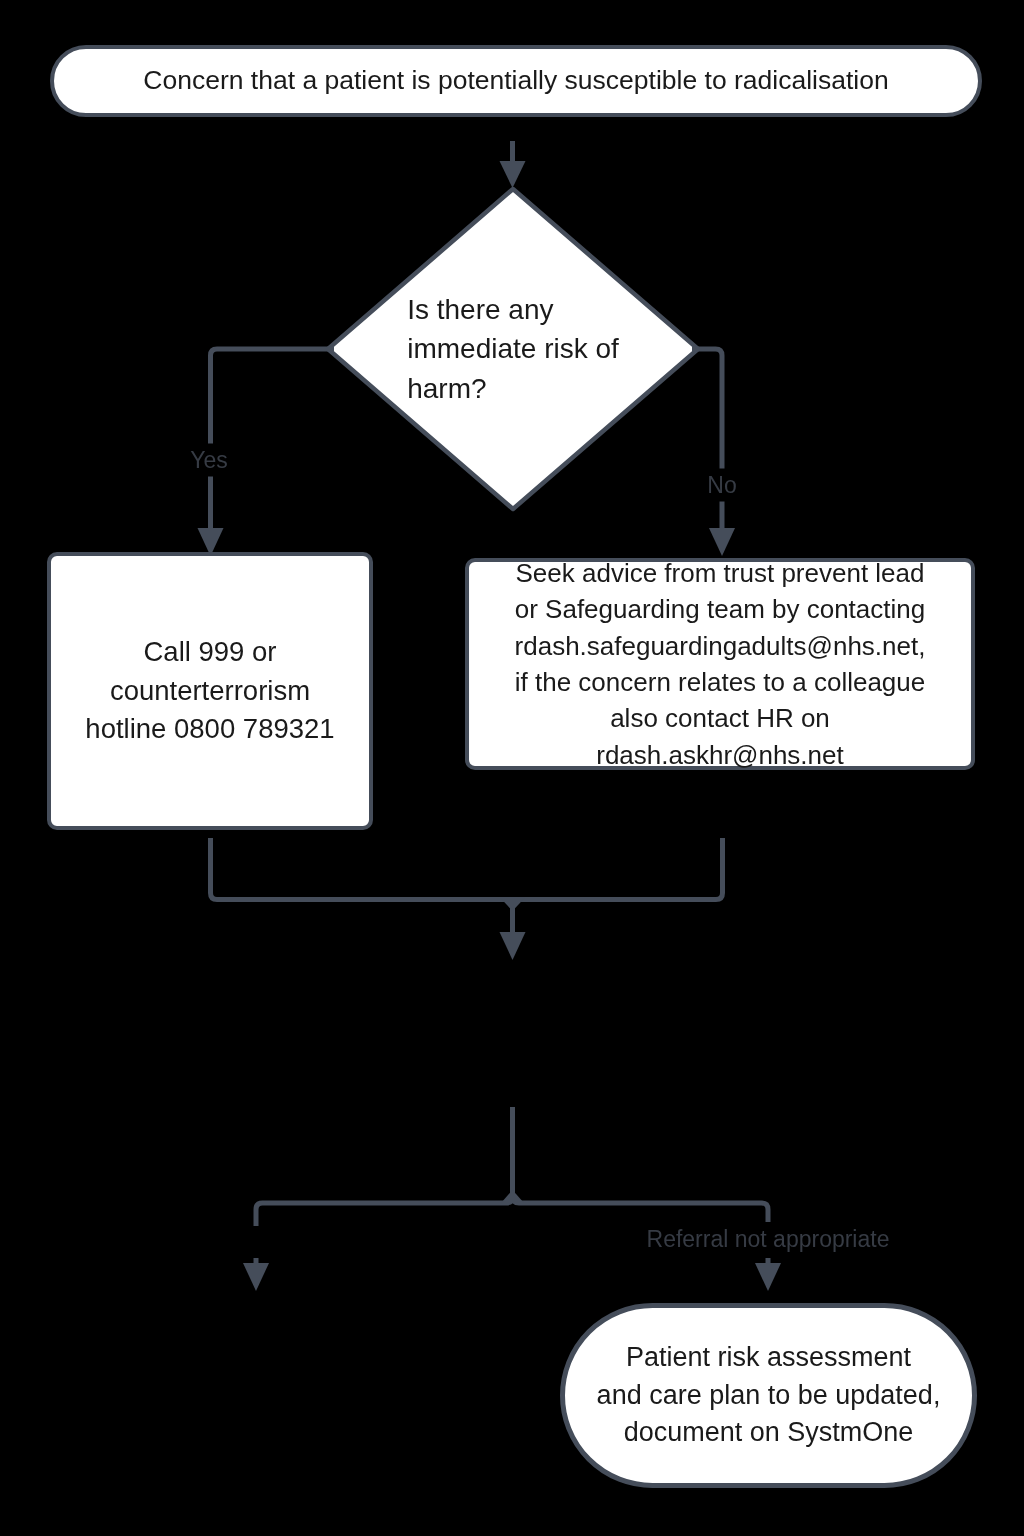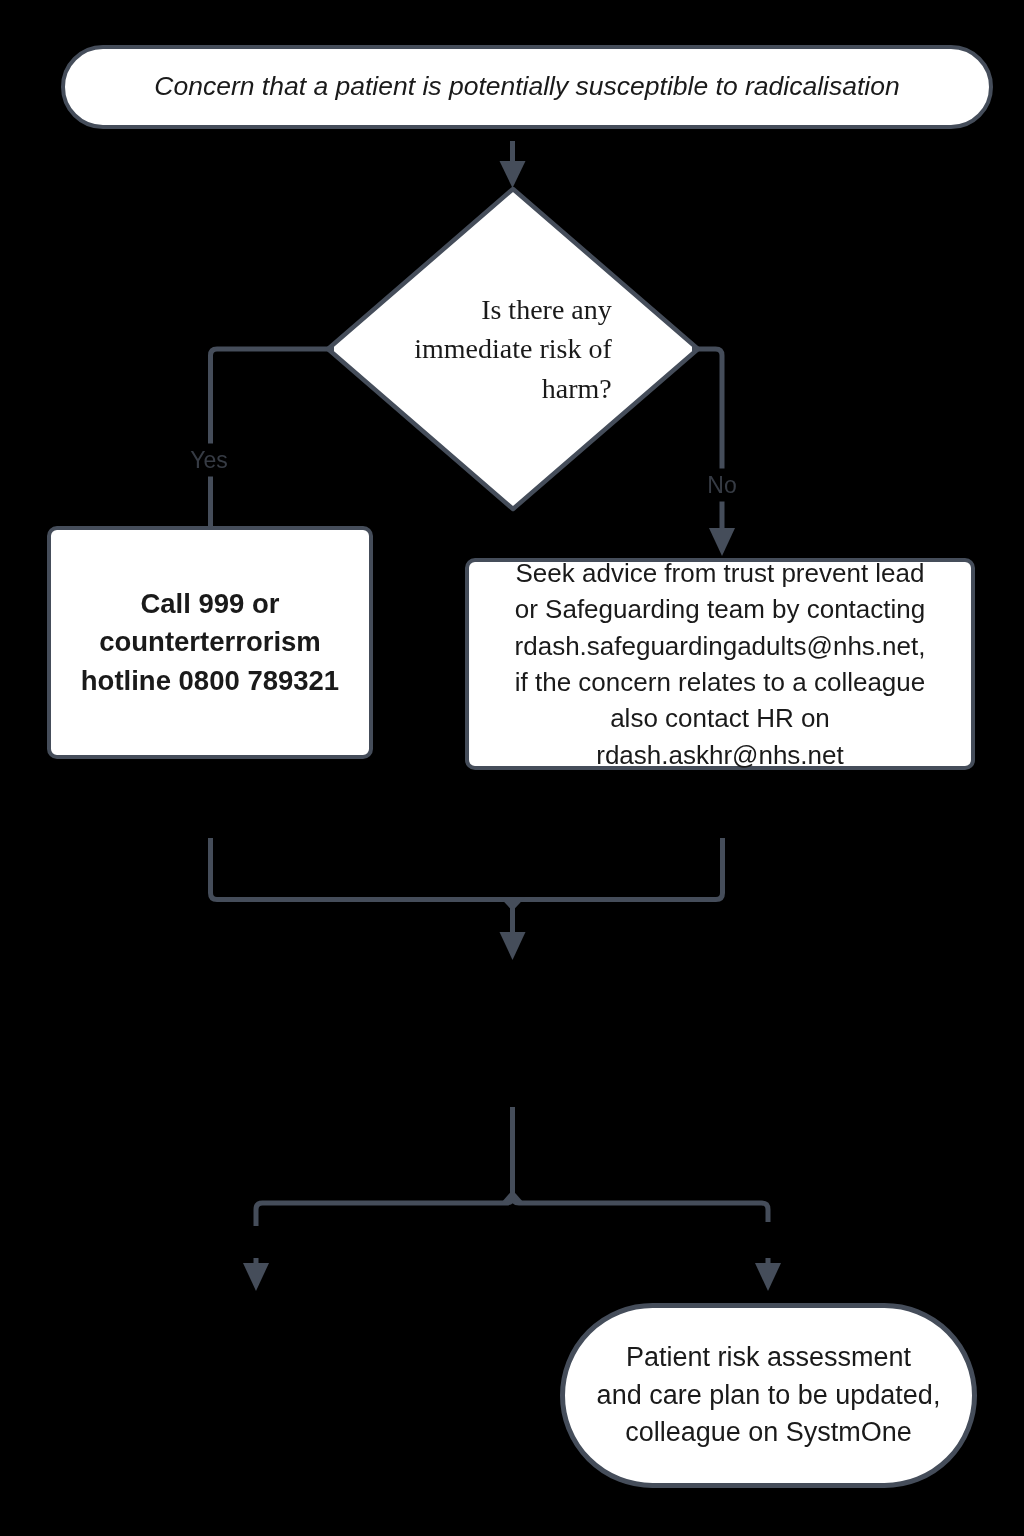--- a/index.html
+++ b/index.html
@@ -31,23 +31,23 @@
     display:flex;align-items:center;justify-content:center;
     text-align:center;
     white-space:pre-line;
     line-height:1.4;
   }
   .node.stadium{border-width:5px;border-radius:999px;}
   .node.rect{border-radius:10px;}
   .diamond-text{
     position:absolute;
     display:flex;align-items:center;justify-content:center;
-    text-align:right;white-space:pre-line;
+    text-align:left;white-space:pre-line;
     color:var(--node-text);line-height:1.4;
-    background:transparent;border:none;font-family:Liberation Serif, serif;
+    background:transparent;border:none;
   }
   .edge-label{
     position:absolute;
     transform:translate(-50%,-50%);
     background:var(--background);
     color:var(--edge-label-text);
     font-weight:normal;
     font-size:23px;
     padding:5px 7px;
     white-space:nowrap;
@@ -85,39 +85,40 @@
 
     <path class="conn" d="M512.5 1107 V1196 Q512.5 1203 506 1203 H262.5 Q256 1203 256 1209.5 V1226"></path>
     <path class="conn" d="M256 1258 V1264"></path>
     <polygon class="arrow" points="243,1263 269,1263 256,1291"></polygon>
     <path class="conn" d="M512.5 1196 Q512.5 1203 519 1203 H761.5 Q768 1203 768 1209.5 V1222"></path>
     <path class="conn" d="M768 1258 V1264"></path>
     <polygon class="arrow" points="755,1263 781,1263 768,1291"></polygon>
     <polygon class="arrow" points="501,1203 524,1203 512.5,1190"></polygon>
   </svg>
 
-  <div class="node stadium fs-a" style="left:61px;top:45px;width:932px;height:84px;border-width:4px;font-style:italic;">Concern that a patient is potentially susceptible to radicalisation</div>
+  <div class="node stadium fs-a" style="left:50px;top:45px;width:932px;height:72px;border-width:4px;">Concern that a patient is potentially susceptible to radicalisation</div>
 
   <div class="diamond-text fs-b" style="left:363px;top:249px;width:300px;height:200px;">Is there any
 immediate risk of
 harm?</div>
 
   <div class="edge-label" style="left:209px;top:460px;">Yes</div>
   <div class="edge-label" style="left:722px;top:457px;margin-top:28px;">No</div>
+  <div class="edge-label" style="left:768px;top:1239px;">Referral not appropriate</div>
 
-  <div class="node rect fs-c" style="left:47px;top:526px;width:326px;height:233px;font-weight:bold;">Call 999 or
+  <div class="node rect fs-c" style="left:47px;top:552px;width:326px;height:278px;">Call 999 or
 counterterrorism
 hotline 0800 789321</div>
 
   <div class="node rect fs-d" style="left:465px;top:558px;width:510px;height:212px;padding:9px 4px;">Seek advice from trust prevent lead
 or Safeguarding team by contacting
 rdash.safeguardingadults@nhs.net,
 if the concern relates to a colleague
 also contact HR on
 rdash.askhr@nhs.net</div>
 
 
 
   <div class="node stadium fs-f" style="left:560px;top:1303px;width:417px;height:185px;">Patient risk assessment
 and care plan to be updated,
-colleague on SystmOne</div>
+document on SystmOne</div>
 
 </div>
 
 </body></html>

